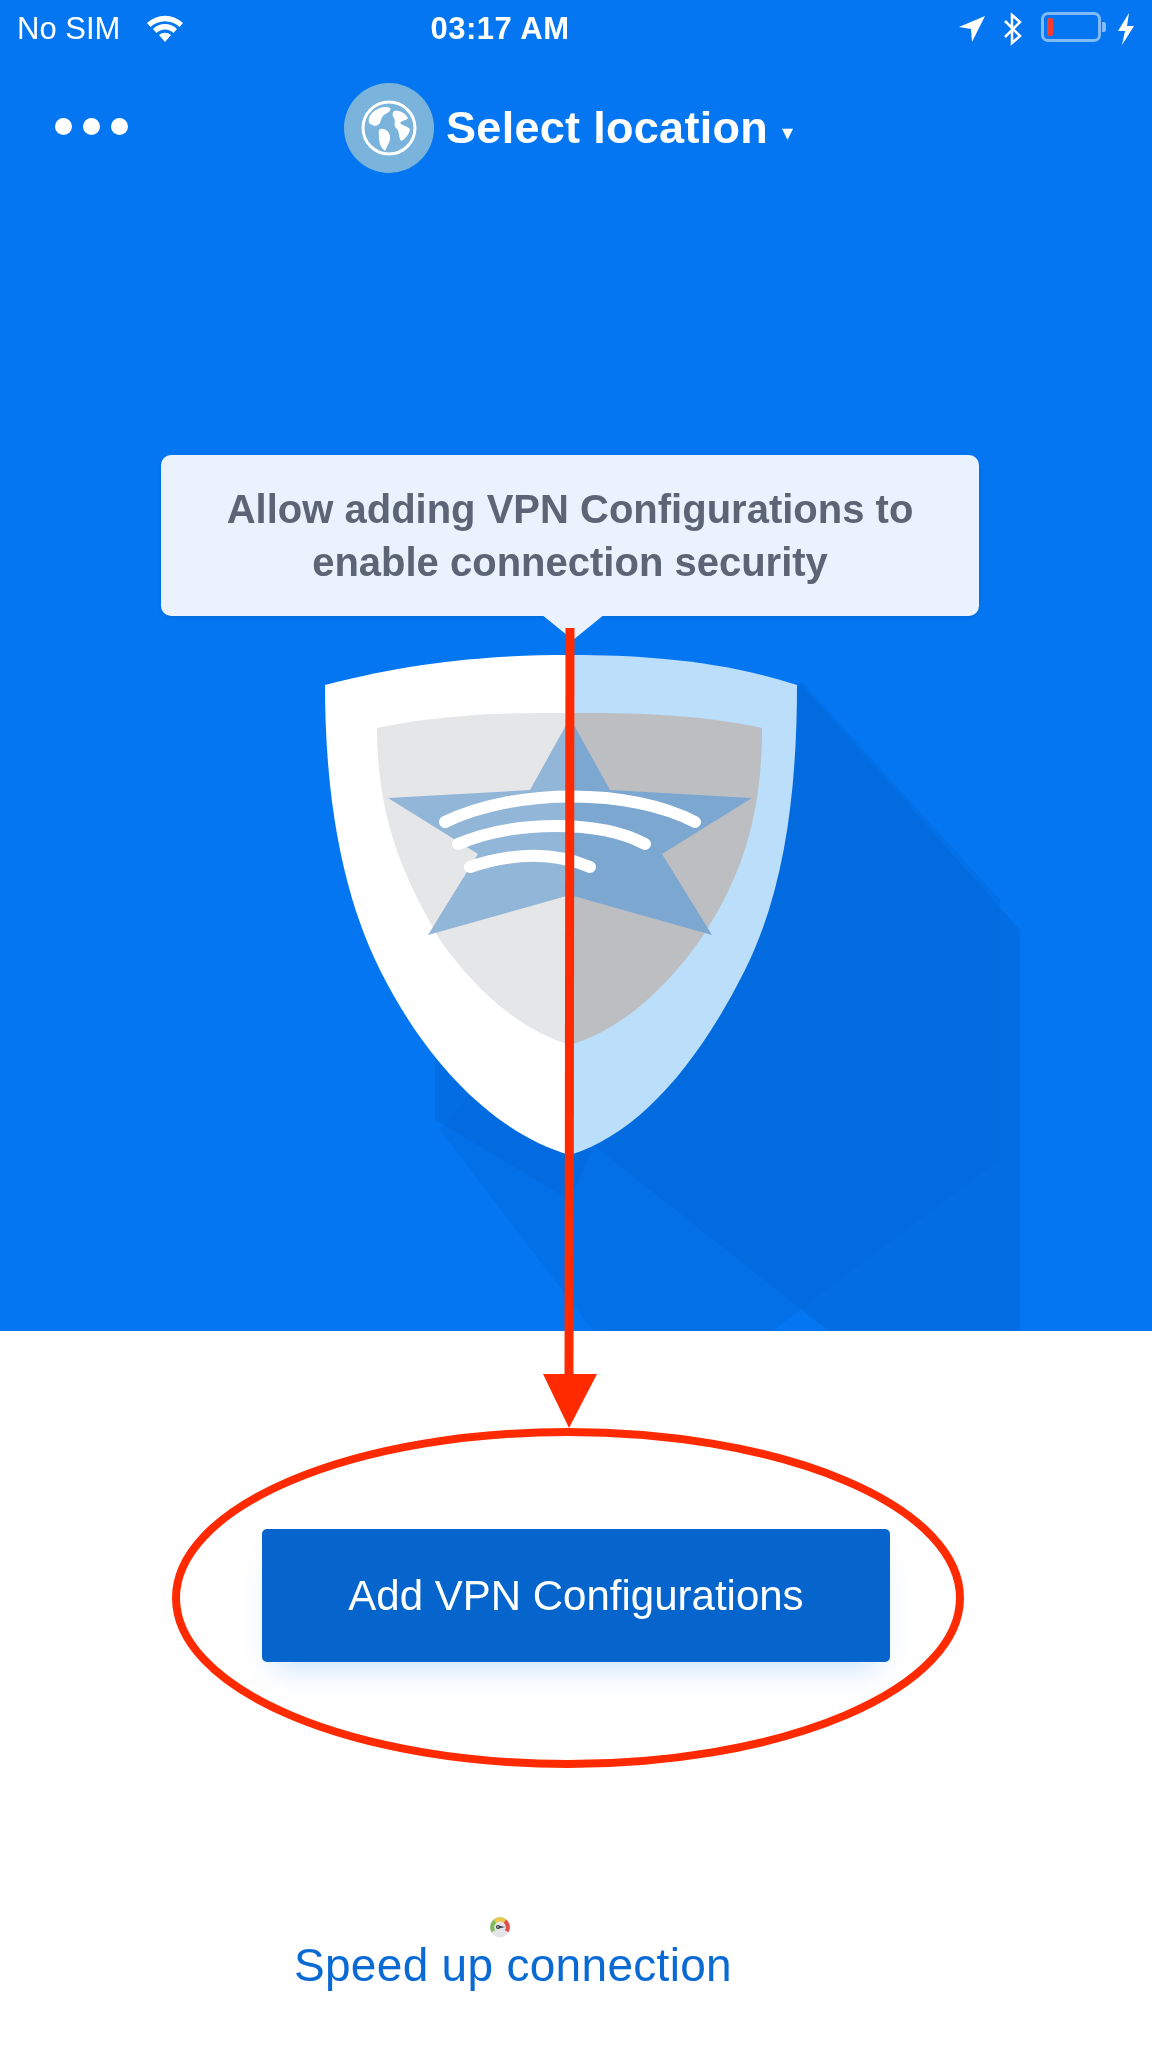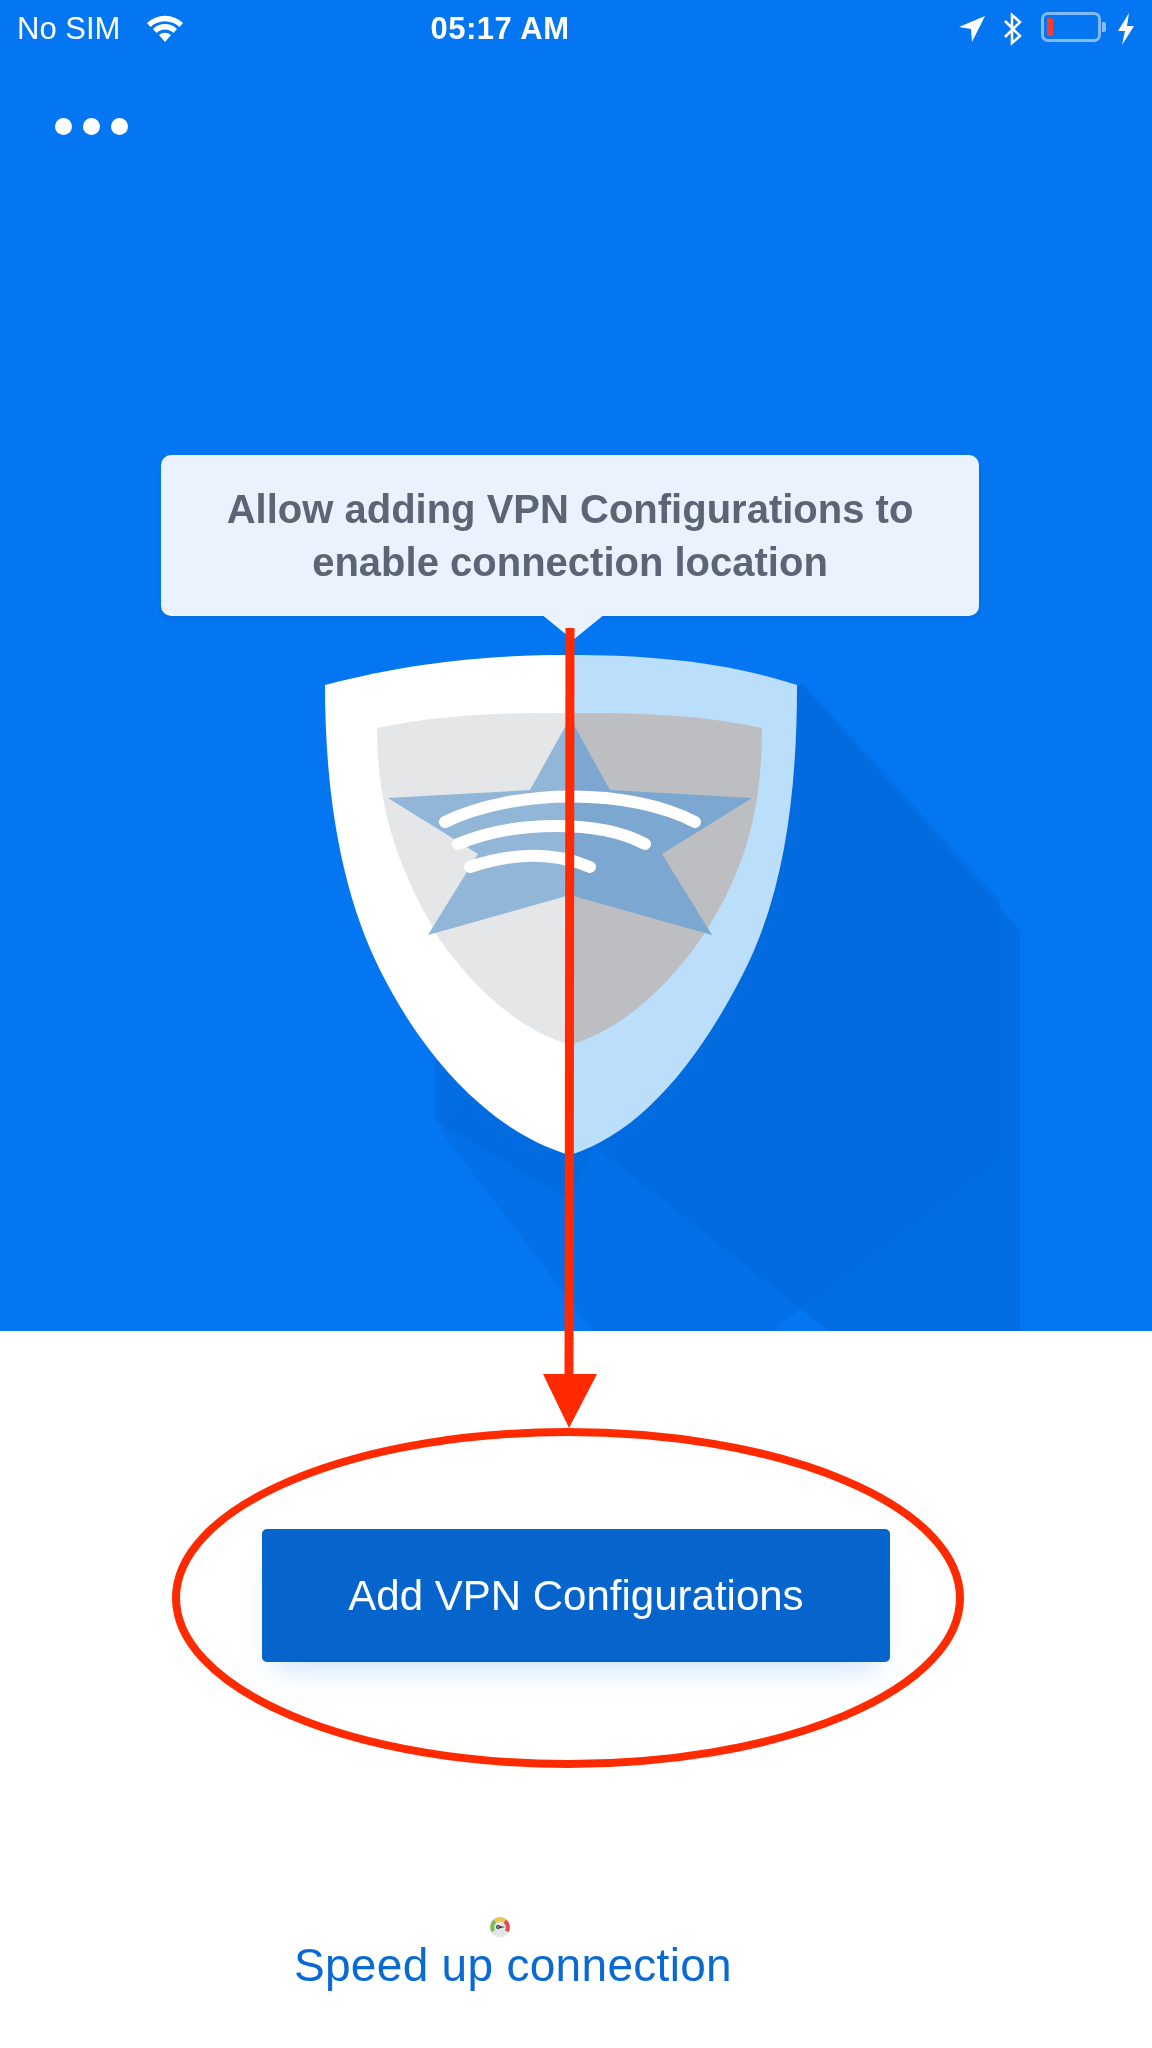--- a/index.html
+++ b/index.html
@@ -207,21 +207,21 @@
 
 <div class="hero">
 
   <div class="status-bar">
     <span class="sb-carrier">No SIM</span>
     <svg class="sb-wifi" viewBox="0 0 40 30">
       <path d="M20 28 L14 21 A9 9 0 0 1 26 21 Z" fill="#fff"></path>
       <path d="M8 15 A17 17 0 0 1 32 15 L28.5 19 A12 12 0 0 0 11.5 19 Z" fill="#fff"></path>
       <path d="M2 9 A26 26 0 0 1 38 9 L34.5 13 A21 21 0 0 0 5.5 13 Z" fill="#fff"></path>
     </svg>
-    <span class="sb-time">05:17 AM</span>
+    <span class="sb-time">03:17 AM</span>
     <svg class="sb-loc" viewBox="0 0 30 30">
       <path d="M28 2 L2 13 L14 15 L15 28 Z" fill="#fff"></path>
     </svg>
     <svg class="sb-bt" viewBox="0 0 24 36">
       <path d="M4 10 L19 25 L11 32 L11 4 L19 11 L4 26" fill="none" stroke="#fff" stroke-width="2.5"></path>
     </svg>
     <div class="sb-battery">
       <div class="sb-battery-fill"></div>
     </div>
     <div class="sb-battery-tip"></div>
@@ -229,20 +229,32 @@
       <path d="M14 1 L3 19 L10 19 L7 33 L19 14 L12 14 Z" fill="#fff"></path>
     </svg>
   </div>
 
   <div class="menu-button">
     <span style="left:7px"></span>
     <span style="left:35px"></span>
     <span style="left:63px"></span>
   </div>
 
+  <div class="location-selector">
+    <div class="globe-icon">
+      <svg width="58" height="58" viewBox="0 0 58 58">
+        <circle cx="29" cy="29" r="26" fill="#7ab3db" stroke="#fff" stroke-width="3"></circle>
+        <path d="M12 14 C18 8 26 7 30 9 C32 12 27 14 24 16 C20 19 22 23 18 26 C14 28 12 26 9 24 C8 20 9 17 12 14 Z" fill="#fff"></path>
+        <path d="M20 30 C25 29 29 32 30 37 C31 42 27 47 25 52 C21 49 19 44 19 39 C19 35 18 32 20 30 Z" fill="#fff"></path>
+        <path d="M34 12 C40 11 45 14 48 19 C46 22 42 21 40 24 C43 27 47 27 50 30 C49 36 45 40 41 42 C38 37 40 32 36 29 C33 26 36 22 34 19 C32 16 32 14 34 12 Z" fill="#fff"></path>
+      </svg>
+    </div>
+    <span class="location-label">Select location</span>
+    <span class="location-caret">▾</span>
+  </div>
 
   <svg class="shield" viewBox="0 0 720 700">
 
     <path d="M500 43 L720 290 L720 700 L540 700 L135 380 L135 480 L270 560 Z" fill="#0368d8" opacity="0.55"></path>
     <path d="M502 42 L700 260 L700 520 L460 700 L300 700 L140 490 Z" fill="#0366d6" opacity="0.35"></path>
 
     <path d="M25 45 C120 20 200 15 270 15 L270 515 C200 495 130 430 80 330 C40 250 25 150 25 45 Z" fill="#ffffff"></path>
 
     <path d="M270 15 C340 15 420 20 497 45 C497 150 485 250 445 330 C395 430 335 495 270 515 Z" fill="#bbdefa"></path>
 
@@ -253,21 +265,21 @@
     <path d="M270 78 L230 150 L88 158 L178 214 L128 295 L270 255 Z" fill="#92b6d8"></path>
 
     <path d="M270 78 L310 150 L452 158 L362 214 L412 295 L270 255 Z" fill="#7ba7d1"></path>
 
     <path d="M145 182 C215 148 330 148 395 182" fill="none" stroke="#fff" stroke-width="12" stroke-linecap="round"></path>
     <path d="M158 204 C215 180 300 180 345 204" fill="none" stroke="#fff" stroke-width="12" stroke-linecap="round"></path>
     <path d="M170 227 C215 212 255 212 290 227" fill="none" stroke="#fff" stroke-width="12" stroke-linecap="round"></path>
   </svg>
 
   <div class="tooltip">
-    <span>Allow adding VPN Configurations to enable connection location</span>
+    <span>Allow adding VPN Configurations to enable connection security</span>
   </div>
   <div class="tooltip-pointer"></div>
 </div>
 
 <button class="add-vpn-button">Add VPN Configurations</button>
 
 <div class="speed-up-link">
   <svg class="speed-icon" viewBox="0 0 76 76">
     <circle cx="38" cy="38" r="36" fill="#e4e5e7"></circle>
     <path d="M9 56 A34 34 0 0 1 17 12 L26 24 A20 20 0 0 0 21 49 Z" fill="#7cbd55"></path>

